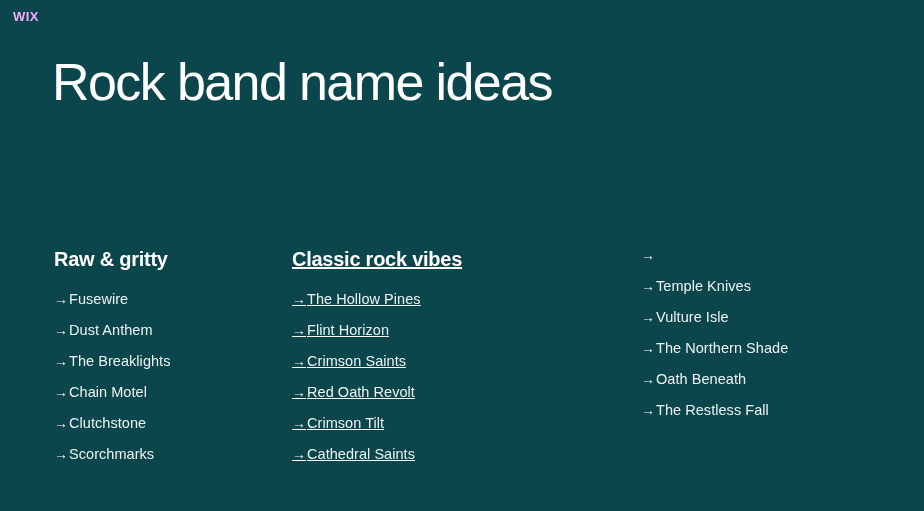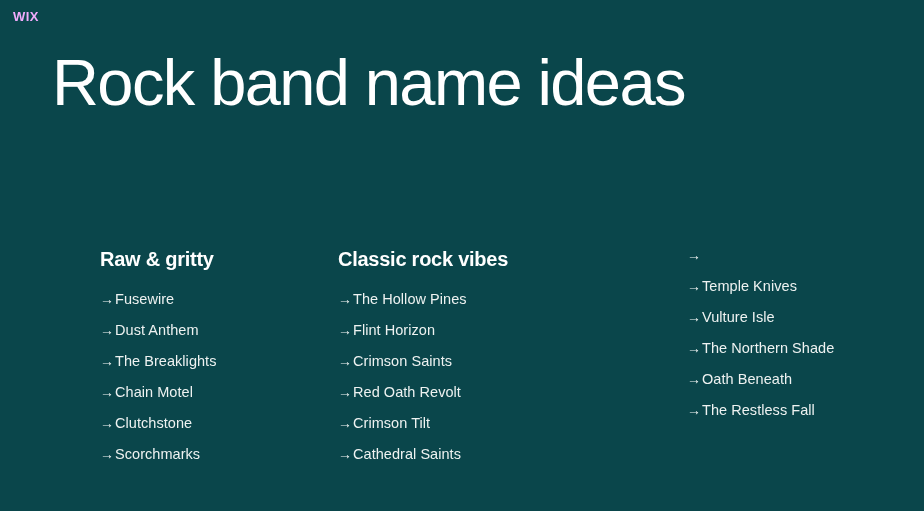--- a/index.html
+++ b/index.html
@@ -36,44 +36,43 @@
     color: #f0abfc;
     line-height: 1;
   }
 
   
   .headline {
     position: absolute;
     left: 52px;
     top: 36px;
     width: 800px;
-    font-size: 65px;
+    font-size: 52px;
     line-height: 93px;
     font-weight: 300;
     letter-spacing: -1.6px;
     color: #ffffff;
     white-space: pre-line;
   }
 
   
   .columns {
     position: absolute;
     left: 0;
     top: 247px;
     width: 834px;
     display: flex;
-    padding-left: 46px;
   }
 
   .column {
     flex: 0 0 auto;
   }
 
   .column.col-0 { width: 292px; padding-left: 54px; }
-  .column.col-1 { width: 349px; padding-left: 0px; }
+  .column.col-1 { width: 349px; padding-left: 0px; text-decoration: underline; }
   .column.col-2 { width: 283px; padding-left: 0px; }
 
   .col-1 .col-inner { margin-left: 0; }
 
   .col-head {
     font-size: 20px;
     font-weight: 600;
     letter-spacing: -0.25px;
     color: #ffffff;
     line-height: 24px;

